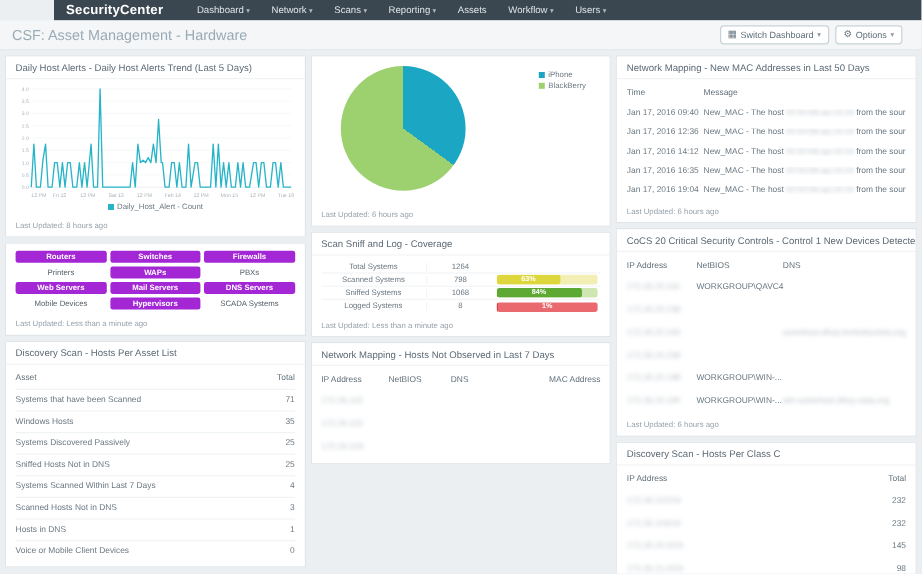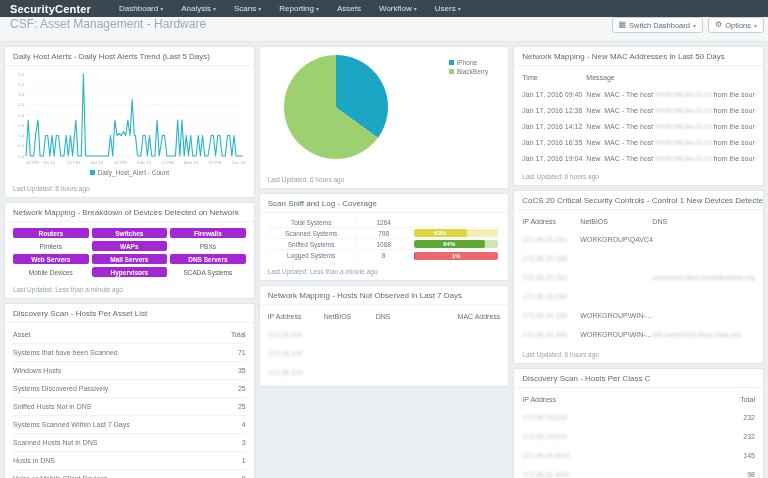--- a/index.html
+++ b/index.html
@@ -1,28 +1,28 @@
 <!DOCTYPE html>
 <html><head>
 <meta charset="utf-8">
 <style>
   * { margin:0; padding:0; box-sizing:border-box; }
   html,body { width:768px; height:478px; overflow:hidden; background:#eceff1;
               font-family:"Liberation Sans", sans-serif; }
 
   
-  .navbar { height:17px; background:#3b4750; display:flex; align-items:center; padding:0 10px; }
+  .navbar { height:17px; background:#3b4750; display:flex; align-items:center; padding:0 10px;margin-left:45px; }
   .brand { color:#ffffff; font-size:11px; font-weight:bold; letter-spacing:.2px; margin-right:28px; }
   .nav-items { display:flex; gap:18px; }
   .nav-item { color:#dde4e9; font-size:8px; cursor:pointer; white-space:nowrap; }
   .nav-item .caret { font-size:6px; color:#aeb9c1; margin-left:2px; }
 
   
   .subheader { height:25px; background:#f4f6f7; border-bottom:1px solid #e2e7ea;
-               display:flex; align-items:flex-start; padding:0 4px 0 10px; }
+               display:flex; align-items:center; padding:0 16px 0 10px; }
   .page-title { font-size:12px; color:#9aabb6; font-weight:normal; }
   .sub-actions { margin-left:auto; display:flex; gap:5px; }
   .btn { display:inline-flex; align-items:center; gap:3px; height:16px; padding:0 6px;
          background:#ffffff; border:1px solid #c9d2d8; border-radius:3px;
          font-size:7.5px; color:#5c6c77; cursor:pointer; }
   .btn .ico { font-size:8px; line-height:1; color:#6b7a84; }
   .btn .caret { font-size:6px; color:#8a97a0; }
 
   
   .main { display:flex; gap:4px; padding:4px; align-items:flex-start; }
@@ -91,21 +91,21 @@
   .tall-row { padding:6px 0; }
   .mac-row { padding:4.5px 0; }
 </style>
 </head>
 <body>
 
 <div class="navbar">
   <span class="brand">SecurityCenter</span>
   <div class="nav-items">
     <span class="nav-item"><span>Dashboard</span><span class="caret">▾</span></span>
-    <span class="nav-item"><span>Analysis</span><span class="caret">▾</span></span>
+    <span class="nav-item"><span>Network</span><span class="caret">▾</span></span>
     <span class="nav-item"><span>Scans</span><span class="caret">▾</span></span>
     <span class="nav-item"><span>Reporting</span><span class="caret">▾</span></span>
     <span class="nav-item"><span>Assets</span></span>
     <span class="nav-item"><span>Workflow</span><span class="caret">▾</span></span>
     <span class="nav-item"><span>Users</span><span class="caret">▾</span></span>
   </div>
 </div>
 
 <div class="subheader">
   <span class="page-title">CSF: Asset Management - Hardware</span>
@@ -163,21 +163,20 @@
           </svg>
         <div class="legend-row">
           <span class="legend-swatch" style="background: rgb(38, 180, 201);"></span>
           <span class="legend-label">Daily_Host_Alert - Count</span>
         </div>
       </div>
       <div class="panel-f">Last Updated: 8 hours ago</div>
     </div>
 
     <div class="panel">
-      <div class="panel-h">Network Mapping - Breakdown of Devices Detected on Network</div>
       <div class="panel-b">
         <div class="bd-grid">
           <span class="bd-cell active">Routers</span>
           <span class="bd-cell active">Switches</span>
           <span class="bd-cell active">Firewalls</span>
           <span class="bd-cell">Printers</span>
           <span class="bd-cell active">WAPs</span>
           <span class="bd-cell">PBXs</span>
           <span class="bd-cell active">Web Servers</span>
           <span class="bd-cell active">Mail Servers</span>

